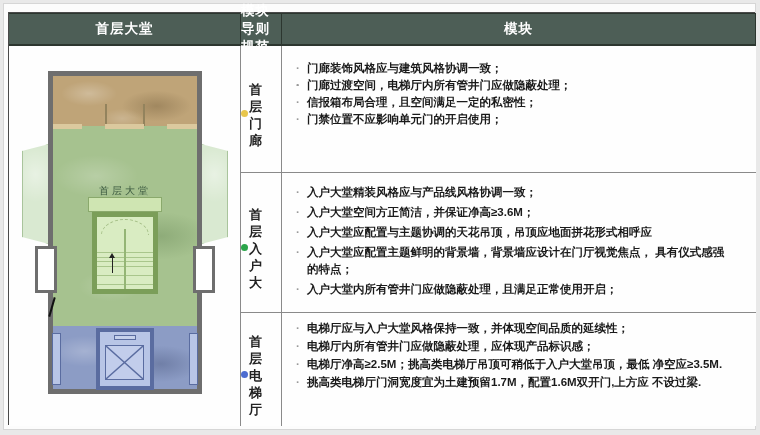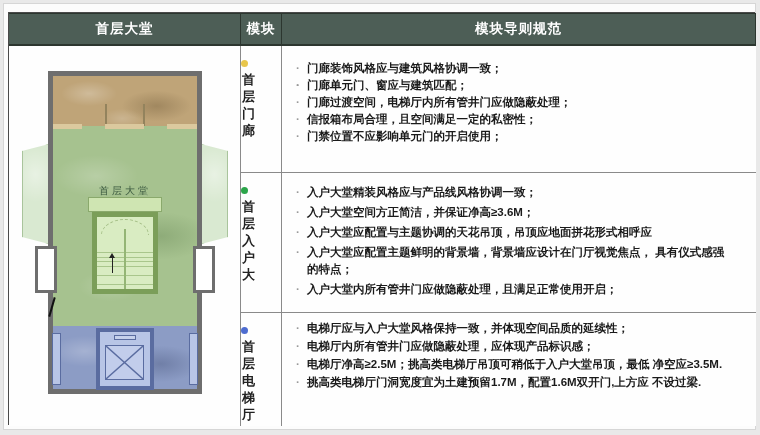--- a/index.html
+++ b/index.html
@@ -13,21 +13,21 @@
     border:1px solid #4a4a4a;box-sizing:border-box;background:#000000;}
   .th{background:#4d5e56;color:#fff;font-weight:bold;font-size:13.5px;letter-spacing:1px;
     display:flex;align-items:center;justify-content:center;border-right:1px solid #2c362f;border-bottom:2px solid #2c362f;border-top:1px solid #2c362f;box-sizing:border-box;}
   .th:last-child{border-right:none;}
   .td{border-right:1px solid #8a8a8a;border-bottom:1px solid #8a8a8a;box-sizing:border-box;background:#fefefe;position:relative;}
   .td.lastrow{border-bottom:none;}
   .td.lastcol{border-right:none;}
   .plan-cell{grid-row:2 / span 3;}
 
   
-  .modcell{display:flex;flex-direction:column;padding-top:14px;}
+  .modcell{display:flex;flex-direction:row;align-items:center;padding-top:14px;}
   .dot{width:7px;height:7px;border-radius:50%;margin-bottom:5px;}
   .vlabel{width:15px;font-size:13px;font-weight:bold;color:#222;line-height:1.3;word-break:break-all;text-align:center;}
 
   
   .bullets{list-style:none;margin:0;padding:0 28px 0 12px;color:#1a1a1a;font-weight:bold;font-size:11.5px;}
   .bullets li{position:relative;padding-left:13px;}
   .bmark{position:absolute;left:2px;top:0;color:#999;}
   .r1 .bullets{padding-top:14px;}  .r1 .bullets li{line-height:17px;}
   .r2 .bullets{padding-top:11px;}  .r2 .bullets li{line-height:17px;margin-bottom:3px;}
   .r3 .bullets{padding-top:7px;}   .r3 .bullets li{line-height:16.5px;margin-bottom:1.5px;}
@@ -76,22 +76,22 @@
 </style>
 </head>
 <body>
 
 <div class="page">
   <div class="sheet"></div>
 
   <div class="gtable">
 
     <div class="th">首层大堂</div>
+    <div class="th">模块导则规范</div>
     <div class="th">模块</div>
-    <div class="th">模块导则规范</div>
 
     <div class="td plan-cell lastrow">
       <div class="plan">
         <div class="wing wing-l"></div>
         <div class="wing wing-r"></div>
 
         <div class="building">
           <div class="porch" style="background-color: rgb(191, 164, 120);"></div>
           <div class="partition part-a"></div>
           <div class="partition part-b"></div>
@@ -133,21 +133,21 @@
       <span class="dot" style="background-color: rgb(232, 198, 75);"></span>
       <div class="vlabel">首层门廊</div>
     </div>
     <div class="td lastcol r1">
       <ul class="bullets">
 
           <li><span class="bmark">·</span><span>门廊装饰风格应与建筑风格协调一致；</span></li>
 
           <li><span class="bmark">·</span></li>
 
-          <li><span class="bmark">·</span><span>门廊单元门、窗应与建筑匹配；</span></li>
+          <li><span class="bmark">·</span></li>
 
           <li><span class="bmark">·</span><span>门廊过渡空间，电梯厅内所有管井门应做隐蔽处理；</span></li>
 
           <li><span class="bmark">·</span><span>信报箱布局合理，且空间满足一定的私密性；</span></li>
 
           <li><span class="bmark">·</span><span>门禁位置不应影响单元门的开启使用；</span></li>
         </ul>
     </div>
 
     <div class="td modcell">

